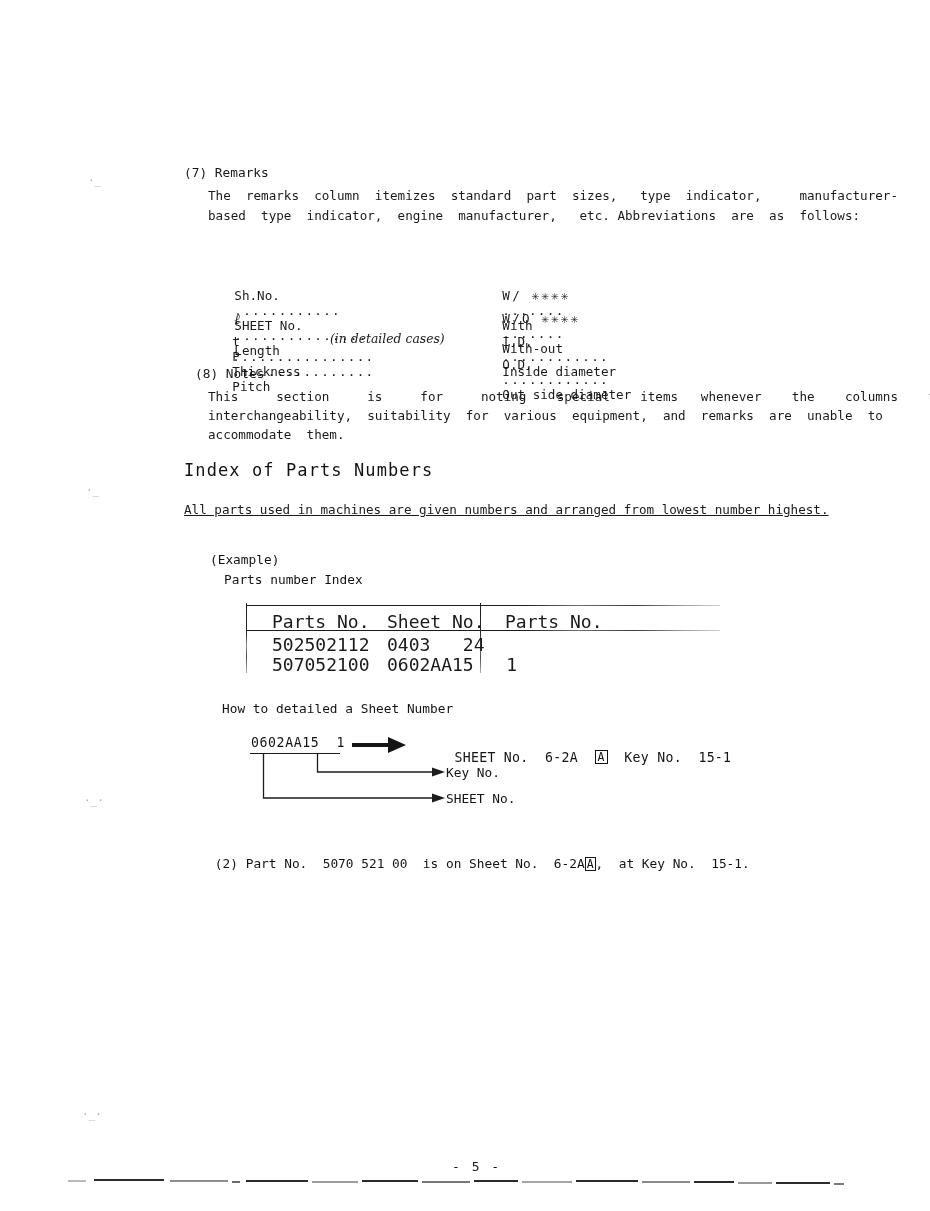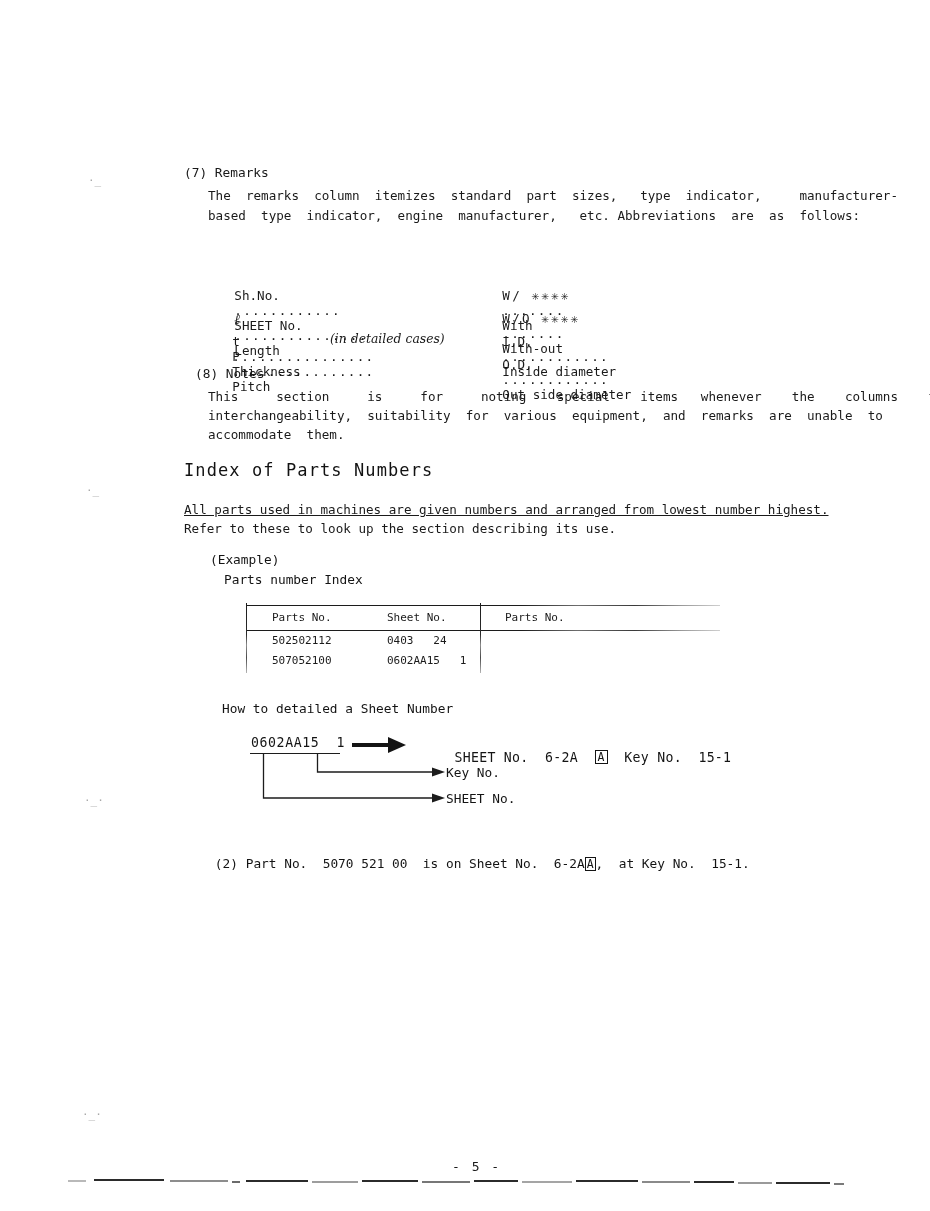--- a/index.html
+++ b/index.html
@@ -79,21 +79,21 @@
   .tline.faded {
     background: linear-gradient(to right,
        #1c1c1c 0%, #1c1c1c 58%, #6e6e6e 70%, #3a3a3a 82%, #9a9a9a 92%, #cfcfcf 100%);
   }
   .tline.vfaded {
     background: linear-gradient(to bottom,
        #1c1c1c 0%, #2a2a2a 45%, #8d8d8d 60%, #4a4a4a 78%, #b5b5b5 100%);
   }
   .tcell {
     position: absolute;
-    font-size: 11px;
+    font-size: 18px;
     white-space: pre;
     color: #1a1a1a;
   }
 
   
   .diagram { position: absolute; left: 0; top: 0; }
   .dg-text {
     position: absolute;
     font-size: 12.8px;
     white-space: pre;
@@ -213,21 +213,20 @@
 
   <div class="sect-label" style="left:184px; top:366px;margin-left:11px;">(8) Notes</div>
 
   <div class="para" style="left:208px; top:386px;">This     section     is     for     noting    special    items   whenever    the    columns    for</div>
   <div class="para" style="left:208px; top:405px;">interchangeability,  suitability  for  various  equipment,  and  remarks  are  unable  to</div>
   <div class="para" style="left:208px; top:424px;">accommodate  them.</div>
 
   <div class="heading" style="left:184px; top:460px;">Index of Parts Numbers</div>
 
   <div class="para" style="left:184px; top:499px;text-decoration:underline;">All parts used in machines are given numbers and arranged from lowest number highest.</div>
-  <div class="para" style="left:184px; top:518px;">Refer to these to look up the section describing its use.</div>
 
   <div class="dg-text" style="left:210px; top:552px;">(Example)</div>
   <div class="dg-text" style="left:224px; top:572px;">Parts number Index</div>
 
   <div class="tbl">
 
     <div class="tline h faded" style="left:246px; top:605px; width:474px;"></div>
     <div class="tline h faded" style="left:246px; top:630px; width:474px;"></div>
 
     <div class="tline v vfaded" style="left:246px; top:603px; height:70px;"></div>

